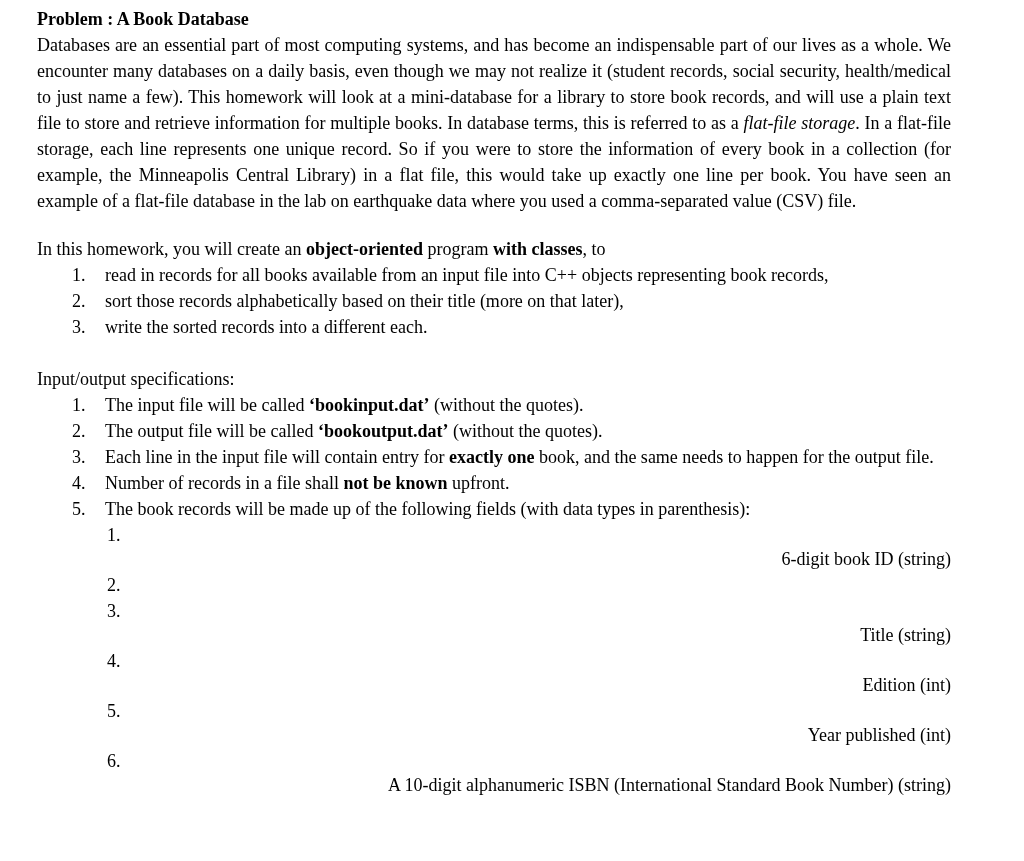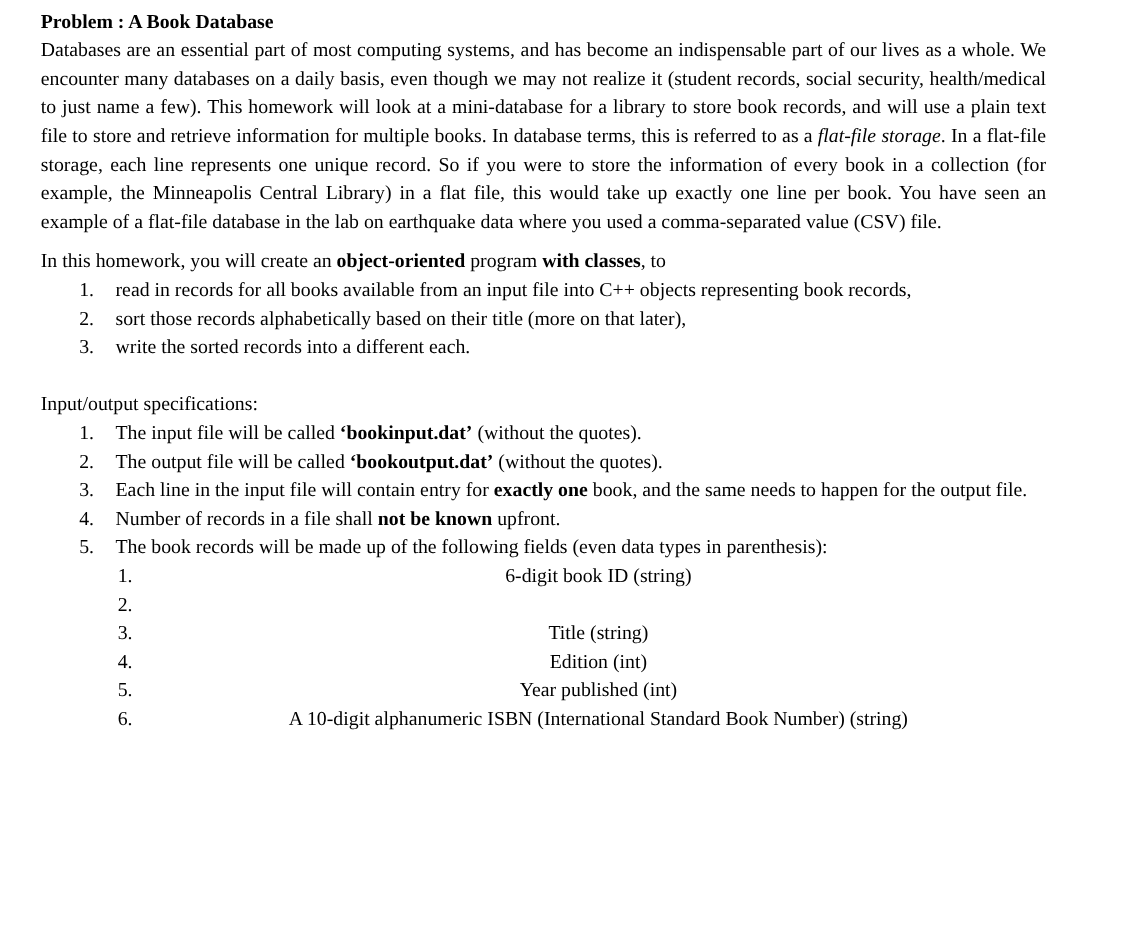--- a/index.html
+++ b/index.html
@@ -23,21 +23,21 @@
   }
   .doc-title {
     font-weight: bold;
     text-align: left;
   }
   .body-text {
     margin: 0;
     text-align: justify;
   }
   .spaced {
-    margin-top: 10px;
+    margin-top: 22px;
   }
   .section-heading {
     font-weight: normal;
     margin-top: 26px;
   }
   .list { margin: 0; }
   .list-item {
     display: flex;
     align-items: flex-start;
   }
@@ -47,21 +47,22 @@
   }
   .list-item .item-text {
     flex: 1;
     text-align: justify;
   }
   .list.nested .num {
     flex: 0 0 30px;
     margin-left: 70px;
   }
   .list.nested .item-text {
-    text-align: center;
+    text-align: right;
+    margin-top: 24px;
   }
   b, i { white-space: pre-wrap; }
   span { white-space: pre-wrap; }
 </style>
 </head>
 <body>
 
 <div class="page">
 
   <div class="doc-title">Problem : A Book Database</div>
@@ -99,21 +100,21 @@
     <div class="list-item">
       <span class="num">3.</span>
       <span class="item-text"><span>Each line in the input file will contain entry for </span><b>exactly one</b><span> book, and the same needs to happen for the output file.</span></span>
     </div>
     <div class="list-item">
       <span class="num">4.</span>
       <span class="item-text"><span>Number of records in a file shall </span><b>not be known</b><span> upfront.</span></span>
     </div>
     <div class="list-item">
       <span class="num">5.</span>
-      <span class="item-text"><span>The book records will be made up of the following fields (even data types in parenthesis):</span></span>
+      <span class="item-text"><span>The book records will be made up of the following fields (with data types in parenthesis):</span></span>
     </div>
   </div>
 
   <div class="list nested">
     <div class="list-item">
       <span class="num">1.</span>
       <span class="item-text">6-digit book ID (string)</span>
     </div>
     <div class="list-item">
       <span class="num">2.</span>

